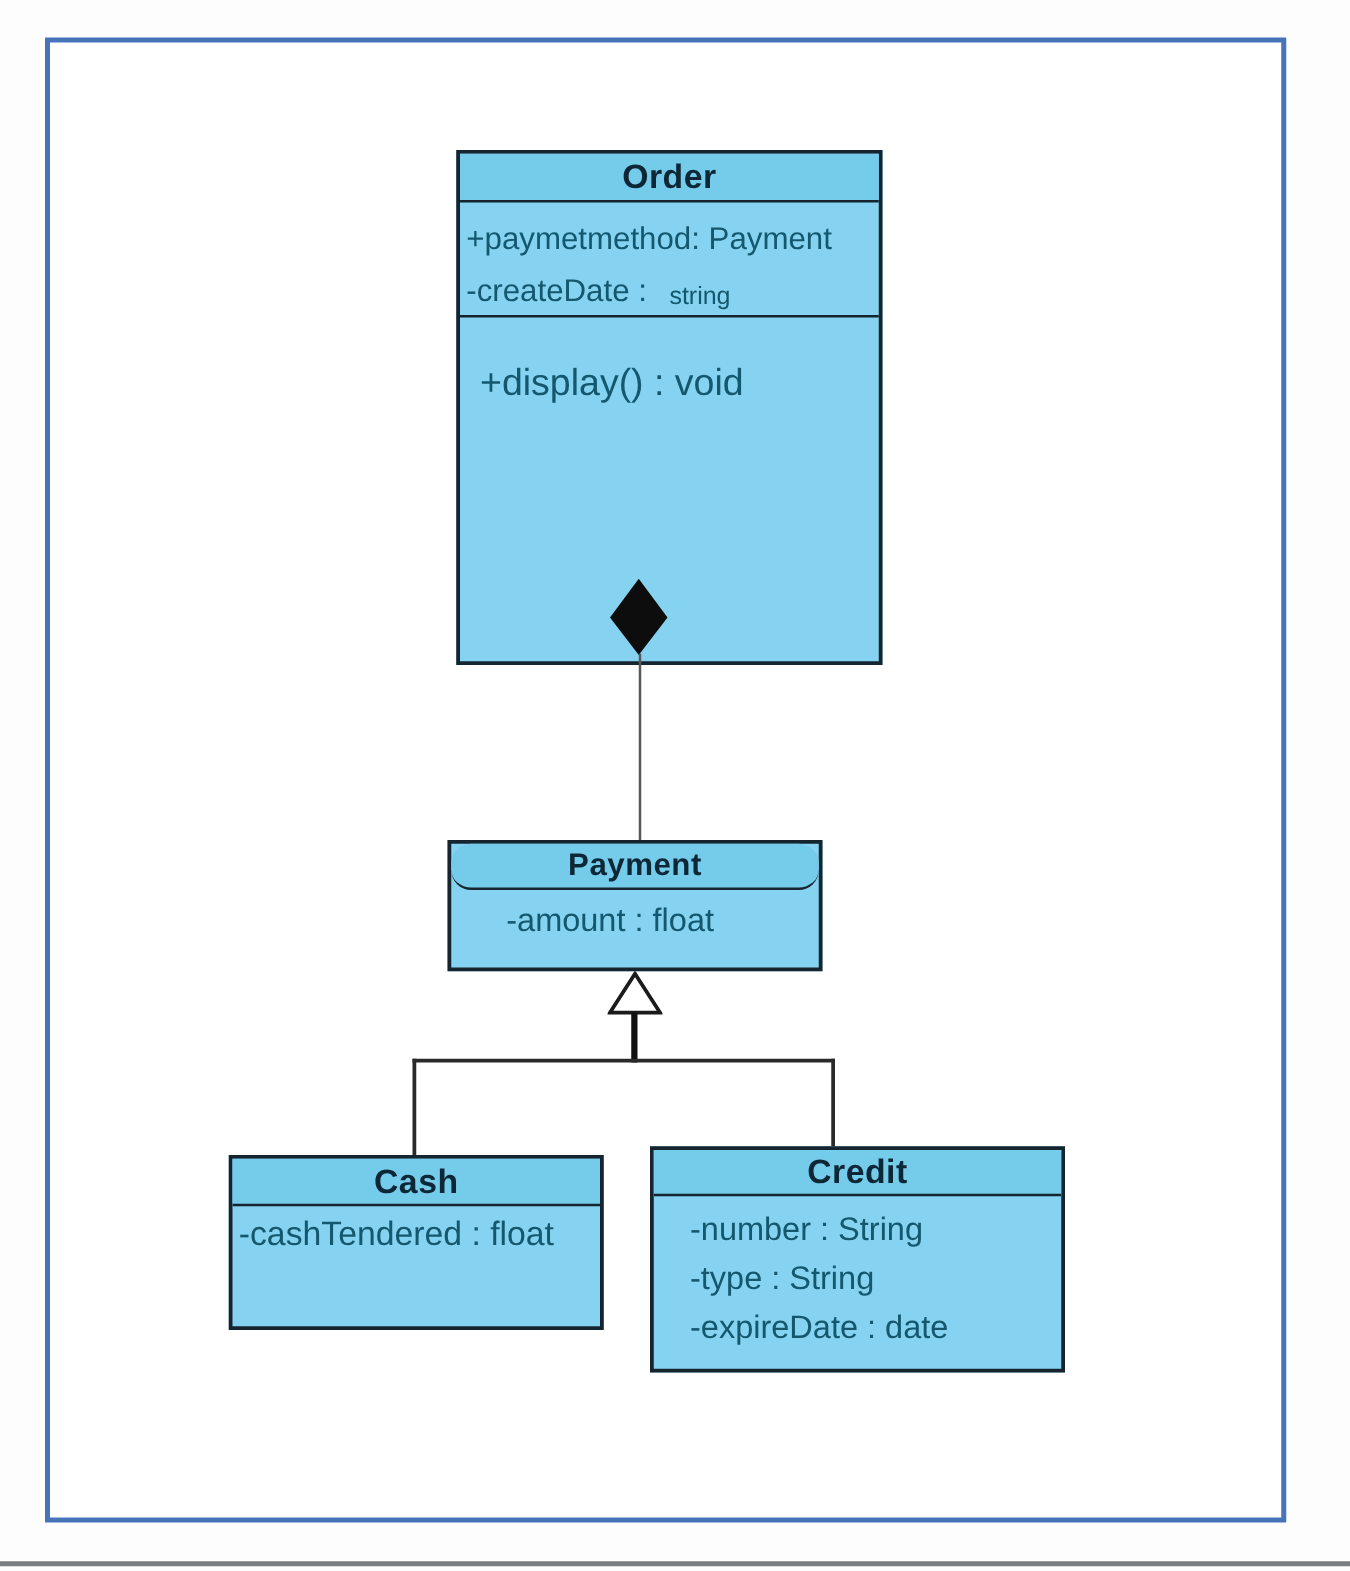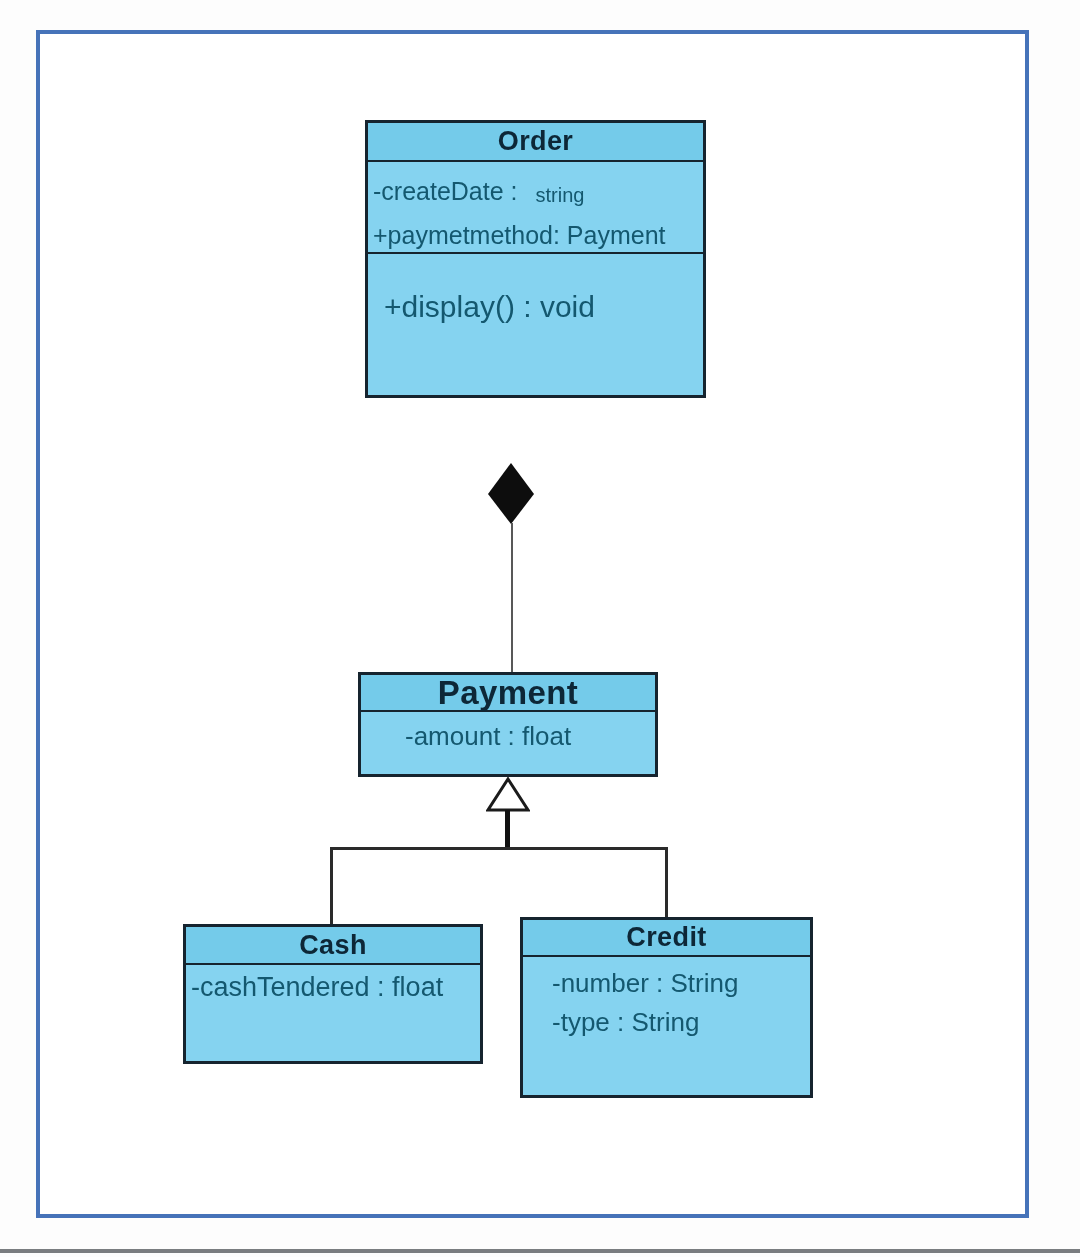--- a/index.html
+++ b/index.html
@@ -46,50 +46,50 @@
     text-align: center;
     display: flex;
     align-items: center;
     justify-content: center;
     letter-spacing: 0.4px;
   }
   .uml-members { padding: 6px 4px 0 5px; }
   .member-line { white-space: nowrap; }
 
   
-  .order { left: 365px; top: 120px; width: 341px; height: 278px; }
+  .order { left: 365px; top: 120px; width: 341px; height: 412px; }
   .order .uml-title { height: 39px; font-size: 27px; }
   .order .attrs {
     height: 92px;
     border-bottom: 2px solid #16242f;
     font-size: 25px;
     padding-top: 8px;
   }
   .order .attrs .member-line { line-height: 42px; }
   .type-small {
     font-size: 20px;
     position: relative;
     top: 2px;
     margin-left: 18px;
   }
   .order .methods { font-size: 30px; padding: 34px 4px 0 16px; }
   .order .methods .member-line { line-height: 37px; }
 
   
   .payment { left: 358px; top: 672px; width: 300px; height: 105px; }
-  .payment .uml-title { height: 37px; font-size: 33px; }
+  .payment .uml-title { height: 37px; font-size: 25px; border-radius: 16px; }
   .payment .uml-members { font-size: 26px; padding-top: 9px; padding-left: 44px; }
 
   
   .cash { left: 183px; top: 924px; width: 300px; height: 140px; }
   .cash .uml-title { height: 38px; font-size: 27px; }
   .cash .uml-members { font-size: 27px; padding-top: 7px; }
 
   
-  .credit { left: 520px; top: 917px; width: 293px; height: 181px; }
+  .credit { left: 520px; top: 917px; width: 332px; height: 181px; }
   .credit .uml-title { height: 37px; font-size: 27px; }
   .credit .uml-members { font-size: 26px; padding-top: 7px; margin-left: 24px; }
   .credit .uml-members .member-line { line-height: 39px; }
 
   
   .line { position: absolute; background: #2a2a2a; }
   .comp-line { left: 511px; top: 523px; width: 2px; height: 151px; background: #585858; }
   .inh-stem { left: 505px; top: 810px; width: 5px; height: 40px; background: #111111; }
   .inh-hline { left: 330px; top: 847px; width: 338px; height: 3px; }
   .inh-left-drop { left: 330px; top: 847px; width: 3px; height: 79px; }
@@ -102,22 +102,22 @@
 </head>
 <body>
 
 <div class="canvas">
 
   <div class="frame"></div>
 
   <div class="uml-class order">
     <div class="uml-title">Order</div>
     <div class="uml-members attrs">
+      <div class="member-line">+paymetmethod: Payment</div>
       <div class="member-line"><span>-createDate :</span><span class="type-small">string</span></div>
-      <div class="member-line">+paymetmethod: Payment</div>
     </div>
     <div class="uml-members methods">
       <div class="member-line">+display() : void</div>
     </div>
   </div>
 
   <svg class="marker diamond-marker" width="48" height="62">
     <polygon points="24,0 47,31 24,61 1,31" fill="#0d0d0d"></polygon>
   </svg>
   <div class="line comp-line"></div>
@@ -142,17 +142,18 @@
     <div class="uml-members">
       <div class="member-line">-cashTendered : float</div>
     </div>
   </div>
 
   <div class="uml-class credit">
     <div class="uml-title">Credit</div>
     <div class="uml-members">
       <div class="member-line">-number : String</div>
       <div class="member-line">-type : String</div>
+      <div class="member-line">-expireDate : date</div>
     </div>
   </div>
 
   <div class="bottom-bar"></div>
 </div>
 
 </body></html>

